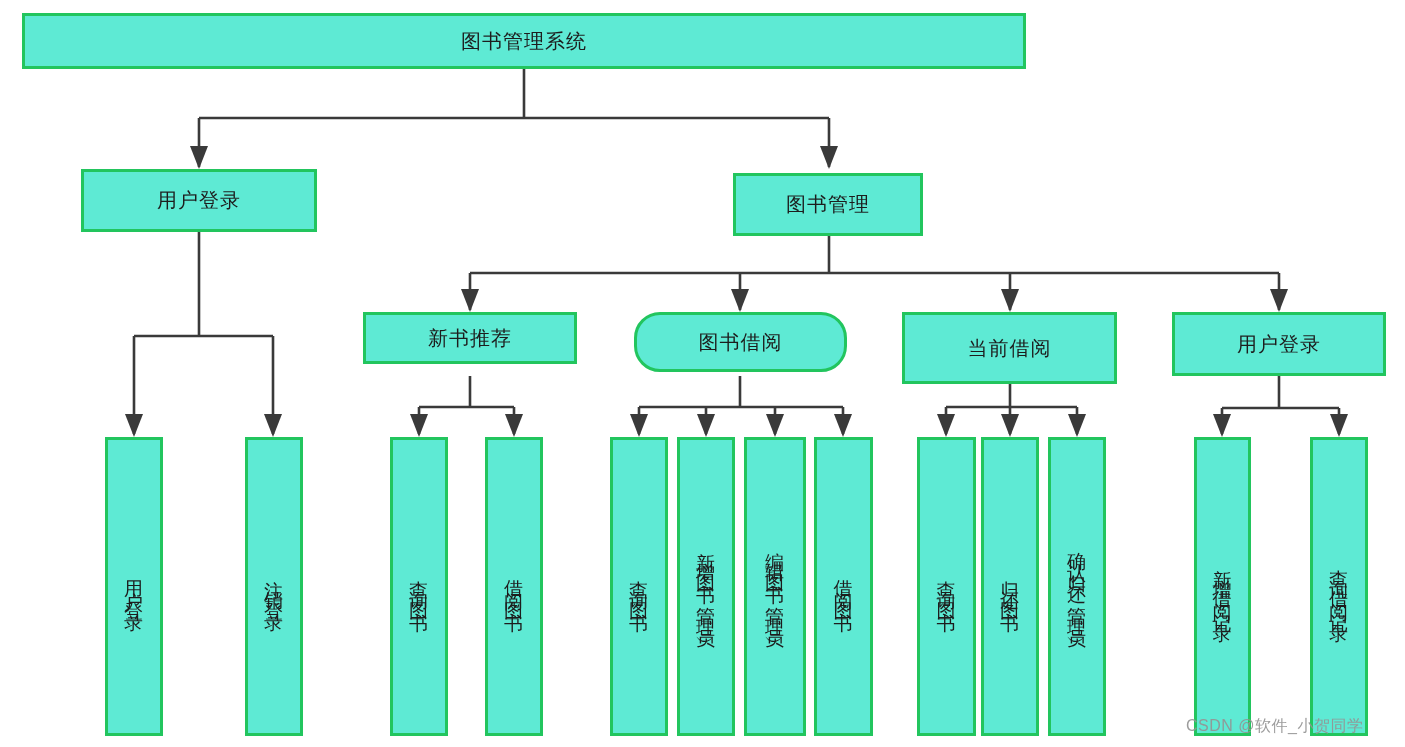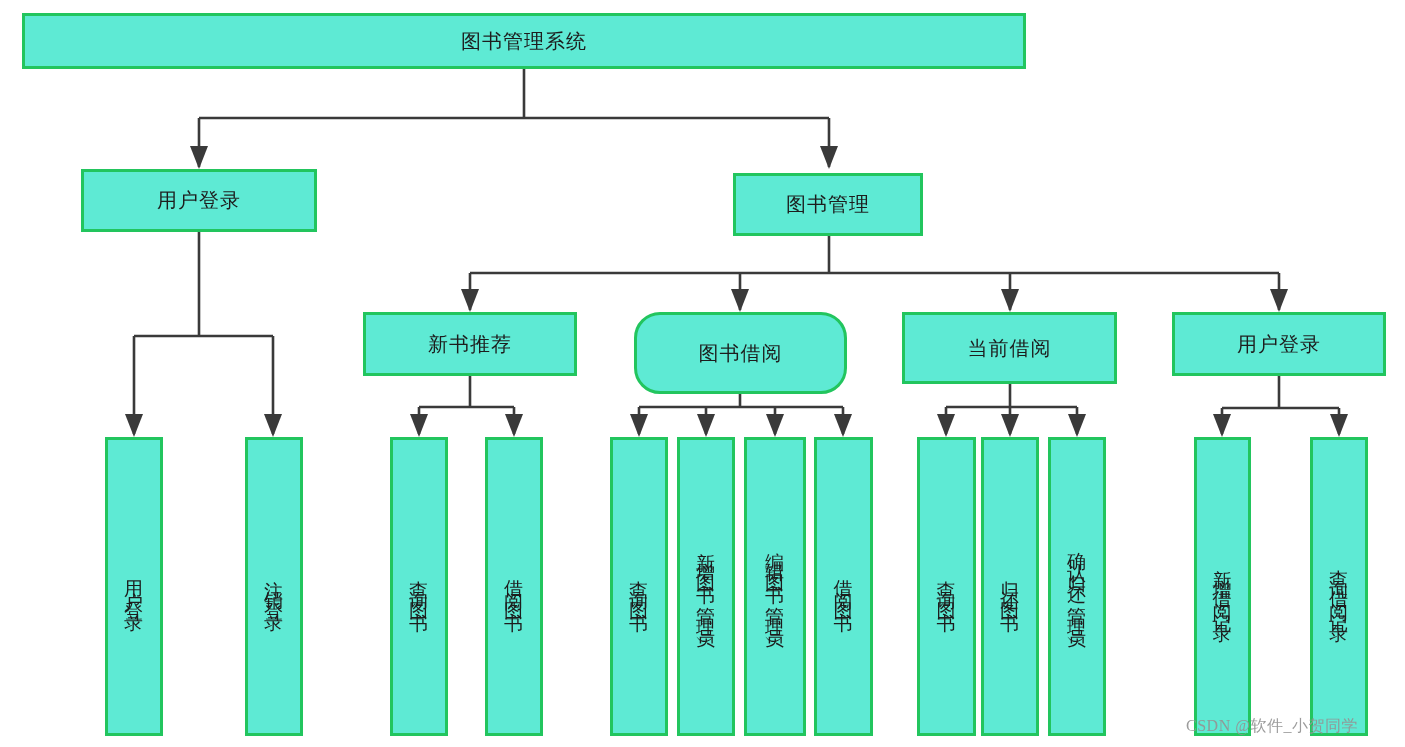--- a/index.html
+++ b/index.html
@@ -46,21 +46,20 @@
   }
   .watermark {
     position: absolute;
     left: 1186px;
     top: 716px;
     z-index: 3;
     font-size: 16px;
     color: rgba(148, 148, 148, 0.92);
     letter-spacing: 0.5px;
     white-space: nowrap;
-    font-family: Liberation Serif, serif;
   }
 </style>
 </head>
 <body>
 
 <div class="canvas">
 
   <svg class="connectors" width="1405" height="747" viewBox="0 0 1405 747">
     <g stroke="#3a3a3a" stroke-width="2.6" fill="none">
       <path d="M524 69 V118 M199 118 H829 M199 118 V167 M829 118 V167"></path>
@@ -92,22 +91,22 @@
       <polygon points="1213,414 1231,414 1222,437"></polygon>
       <polygon points="1330,414 1348,414 1339,437"></polygon>
     </g>
   </svg>
 
   <div class="box hbox" style="left:22px; top:13px; width:1004px; height:56px;">图书管理系统</div>
 
   <div class="box hbox" style="left:81px; top:169px; width:236px; height:63px;">用户登录</div>
   <div class="box hbox" style="left:712px; top:173px; width:190px; height:63px;margin-left:21px;">图书管理</div>
 
-  <div class="box hbox" style="left:363px; top:312px; width:214px; height:64px;">新书推荐</div>
-  <div class="box hbox" style="left:634px; top:312px; width:213px; height:82px;border-radius:26px;">图书借阅</div>
+  <div class="box hbox" style="left:363px; top:312px; width:214px; height:52px;">新书推荐</div>
+  <div class="box hbox" style="left:634px; top:312px; width:213px; height:60px;border-radius:26px;">图书借阅</div>
   <div class="box hbox" style="left:902px; top:312px; width:215px; height:72px;">当前借阅</div>
   <div class="box hbox" style="left:1172px; top:312px; width:214px; height:64px;">用户登录</div>
 
   <div class="box vbox" style="left:105px; top:437px; width:58px; height:299px;">用户登录</div>
   <div class="box vbox" style="left:245px; top:437px; width:58px; height:299px;">注销登录</div>
 
   <div class="box vbox" style="left:390px; top:437px; width:58px; height:299px;">查询图书</div>
   <div class="box vbox" style="left:485px; top:437px; width:58px; height:299px;">借阅图书</div>
 
   <div class="box vbox" style="left:610px; top:437px; width:58px; height:299px;">查询图书</div>

